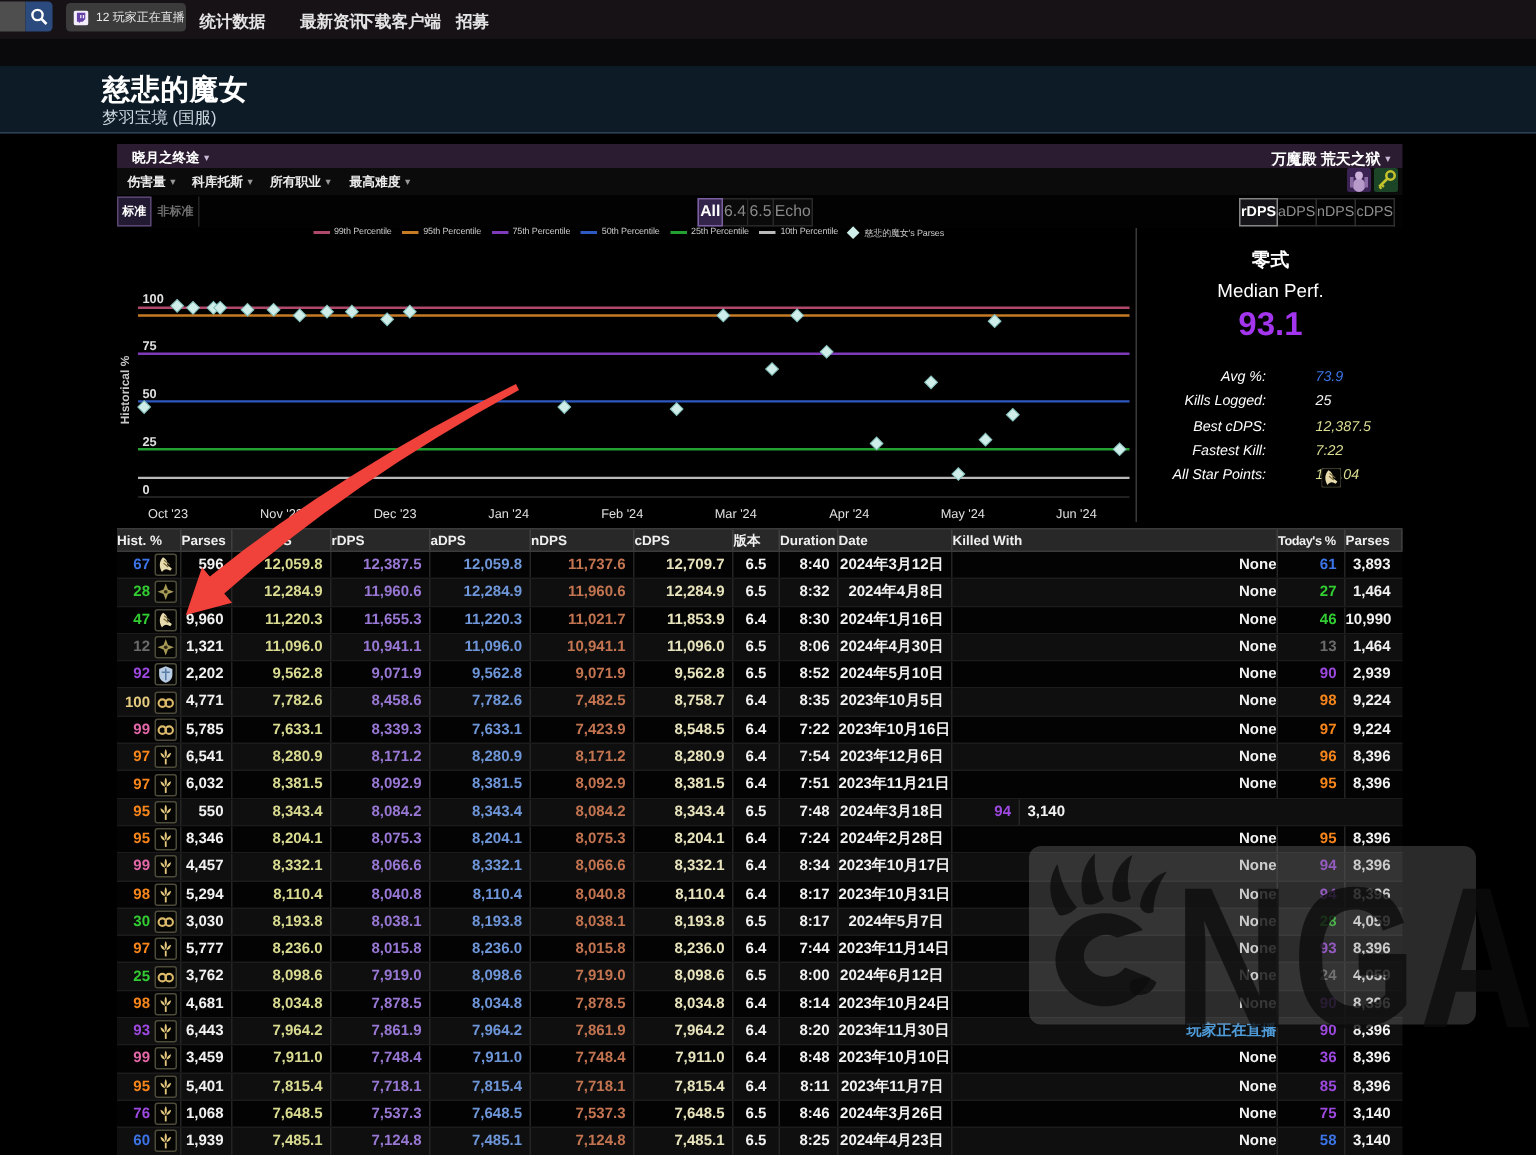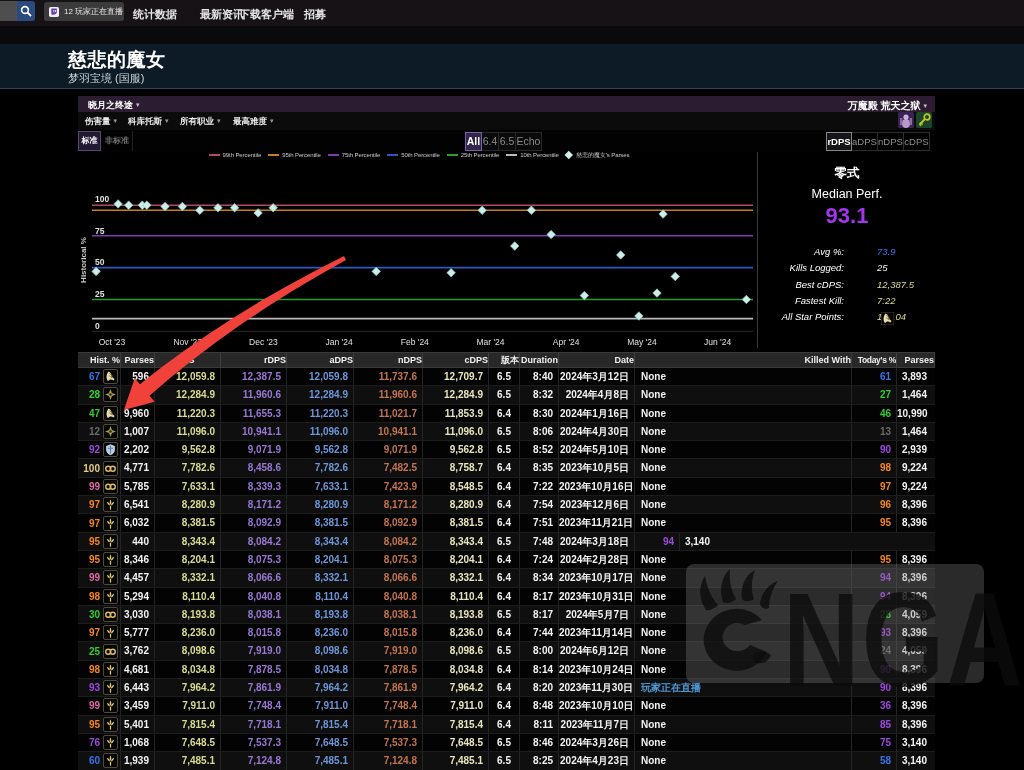--- a/index.html
+++ b/index.html
@@ -53,29 +53,29 @@
   #stats-tier { position:absolute; left:0; width:178px; top:13px; text-align:center; font-size:12.5px; font-weight:bold; color:#fff; }
   #stats-medlabel { position:absolute; left:0; width:178px; top:35px; text-align:center; font-size:12.5px; color:#fff; }
   #stats-median { position:absolute; left:0; width:178px; top:51px; text-align:center; font-size:22px; font-weight:bold; color:#a335ee; }
   .statrow { position:absolute; width:178px; height:16px; font-size:9.5px;font-style:italic; }
   .statrow .sl { position:absolute; right:92px; top:0; color:#fff; }
   .statrow .sv { position:absolute; left:91px; top:0;margin-left:28px; }
   #allstaricon { position:absolute; left:123px; top:160px; width:13px; height:13px; }
   
   #ktable { position:absolute; left:78px; top:352px; width:857px; }
   #thead { display:flex; height:16px; background:#282828; border-top:1px solid #3b3b3b; border-bottom:1px solid #3b3b3b; }
-  #thead .hc { font-size:9px; font-weight:bold; color:#efefef; text-align:right; line-height:14px; border-right:1px solid #3f3f3f; height:14px; white-space:nowrap; overflow:hidden; }
+  #thead .hc { font-size:9px; font-weight:bold; color:#efefef; text-align:left; line-height:14px; border-right:1px solid #3f3f3f; height:14px; white-space:nowrap; overflow:hidden; }
   #thead .hc:nth-child(12) { font-size:8.5px; letter-spacing:-.3px; }
   .trow { display:flex; height:18.3px; border-bottom:1px solid #1c1c1c; }
   .trow.even { background:#0f0f0f; }
   .trow.odd { background:#030303; }
   .tc { font-size:10px; font-weight:bold; line-height:17px; border-right:1px solid #242424; white-space:nowrap; overflow:hidden; }
   .num { text-align:right; padding-right:5px; }
   .ctr { text-align:center; }
-  .lft2 { text-align:left; padding-left:6px; }
+  .lft2 { text-align:right; padding-left:6px; }
   .histcell { display:flex; justify-content:flex-end; align-items:center; gap:3px; padding-right:2px; }
   .rank { font-weight:bold; }
   .jobbox { width:15px; height:15px; background:#050503; border:1px solid #4c4a39; border-radius:2px; flex:0 0 auto; }
   .r-gold { color:#e5cc80; } .r-pink { color:#e268a8; } .r-orange { color:#f8861b; }
   .r-purple { color:#9d49e0; } .r-blue { color:#3c74e8; } .r-green { color:#32cd32; } .r-gray { color:#6b6b6b; }
   .c-dps { color:#d9db91; } .c-rdps { color:#9878d4; } .c-adps { color:#6e96d8; }
   .c-ndps { color:#c37450; } .c-cdps { color:#e8e4bd; }
   .c-white { color:#f2f2f2; } .c-link { color:#4f9bd8; }
   
   #watermark { position:absolute; left:0; top:0; width:1024px; height:770px; pointer-events:none; z-index:40; }
@@ -355,21 +355,21 @@
         <div class="tc num c-white" style="width:38px;padding-right:8px;border-right:none">10,990</div>
       </div>
       <div class="trow even">
         <div class="tc histcell" style="width:43px">
           <span class="rank r-gray">12</span>
           <svg class="jobbox" viewBox="0 0 15 15">
             <path d="M7.5,1.2 L9.2,5.8 L13.8,7.5 L9.2,9.2 L7.5,13.8 L5.8,9.2 L1.2,7.5 L5.8,5.8 Z" fill="#a89b55"></path>
             <circle cx="7.5" cy="7.5" r="1.4" fill="#2a2716"></circle>
           </svg>
         </div>
-        <div class="tc num c-white" style="width:34px">1,007</div>
+        <div class="tc num c-white" style="width:34px">1,321</div>
         <div class="tc num c-dps" style="width:66px">11,096.0</div>
         <div class="tc num c-rdps" style="width:66px">10,941.1</div>
         <div class="tc num c-adps" style="width:67px">11,096.0</div>
         <div class="tc num c-ndps" style="width:69px">10,941.1</div>
         <div class="tc num c-cdps" style="width:66px">11,096.0</div>
         <div class="tc ctr c-white" style="width:31px">6.5</div>
         <div class="tc num c-white" style="width:39px">8:06</div>
         <div class="tc num c-white" style="width:76px">2024年4月30日</div>
         <div class="tc lft2 c-white" style="width:217px">None</div>
         <div class="tc num rank r-gray" style="width:45px">13</div>
@@ -481,21 +481,21 @@
         <div class="tc num c-white" style="width:38px;padding-right:8px;border-right:none">8,396</div>
       </div>
       <div class="trow even">
         <div class="tc histcell" style="width:43px">
           <span class="rank r-orange">95</span>
           <svg class="jobbox" viewBox="0 0 15 15">
             <path d="M7.5,1.6 C8.7,3.6 8.7,6 7.5,8.2 C6.3,6 6.3,3.6 7.5,1.6 Z M3.4,4.4 C5.3,4.9 6.6,6.4 7,8.6 C5,8.3 3.6,6.6 3.4,4.4 Z M11.6,4.4 C9.7,4.9 8.4,6.4 8,8.6 C10,8.3 11.4,6.6 11.6,4.4 Z" fill="#e3c87e"></path>
             <rect x="6.8" y="9" width="1.4" height="4.4" fill="#e3c87e"></rect>
           </svg>
         </div>
-        <div class="tc num c-white" style="width:34px">440</div>
+        <div class="tc num c-white" style="width:34px">550</div>
         <div class="tc num c-dps" style="width:66px">8,343.4</div>
         <div class="tc num c-rdps" style="width:66px">8,084.2</div>
         <div class="tc num c-adps" style="width:67px">8,343.4</div>
         <div class="tc num c-ndps" style="width:69px">8,084.2</div>
         <div class="tc num c-cdps" style="width:66px">8,343.4</div>
         <div class="tc ctr c-white" style="width:31px">6.5</div>
         <div class="tc num c-white" style="width:39px">7:48</div>
         <div class="tc num c-white" style="width:76px">2024年3月18日</div>
         <div class="tc num rank r-purple" style="width:45px">94</div>
         <div class="tc num c-white" style="width:38px;padding-right:8px;border-right:none">3,140</div>

